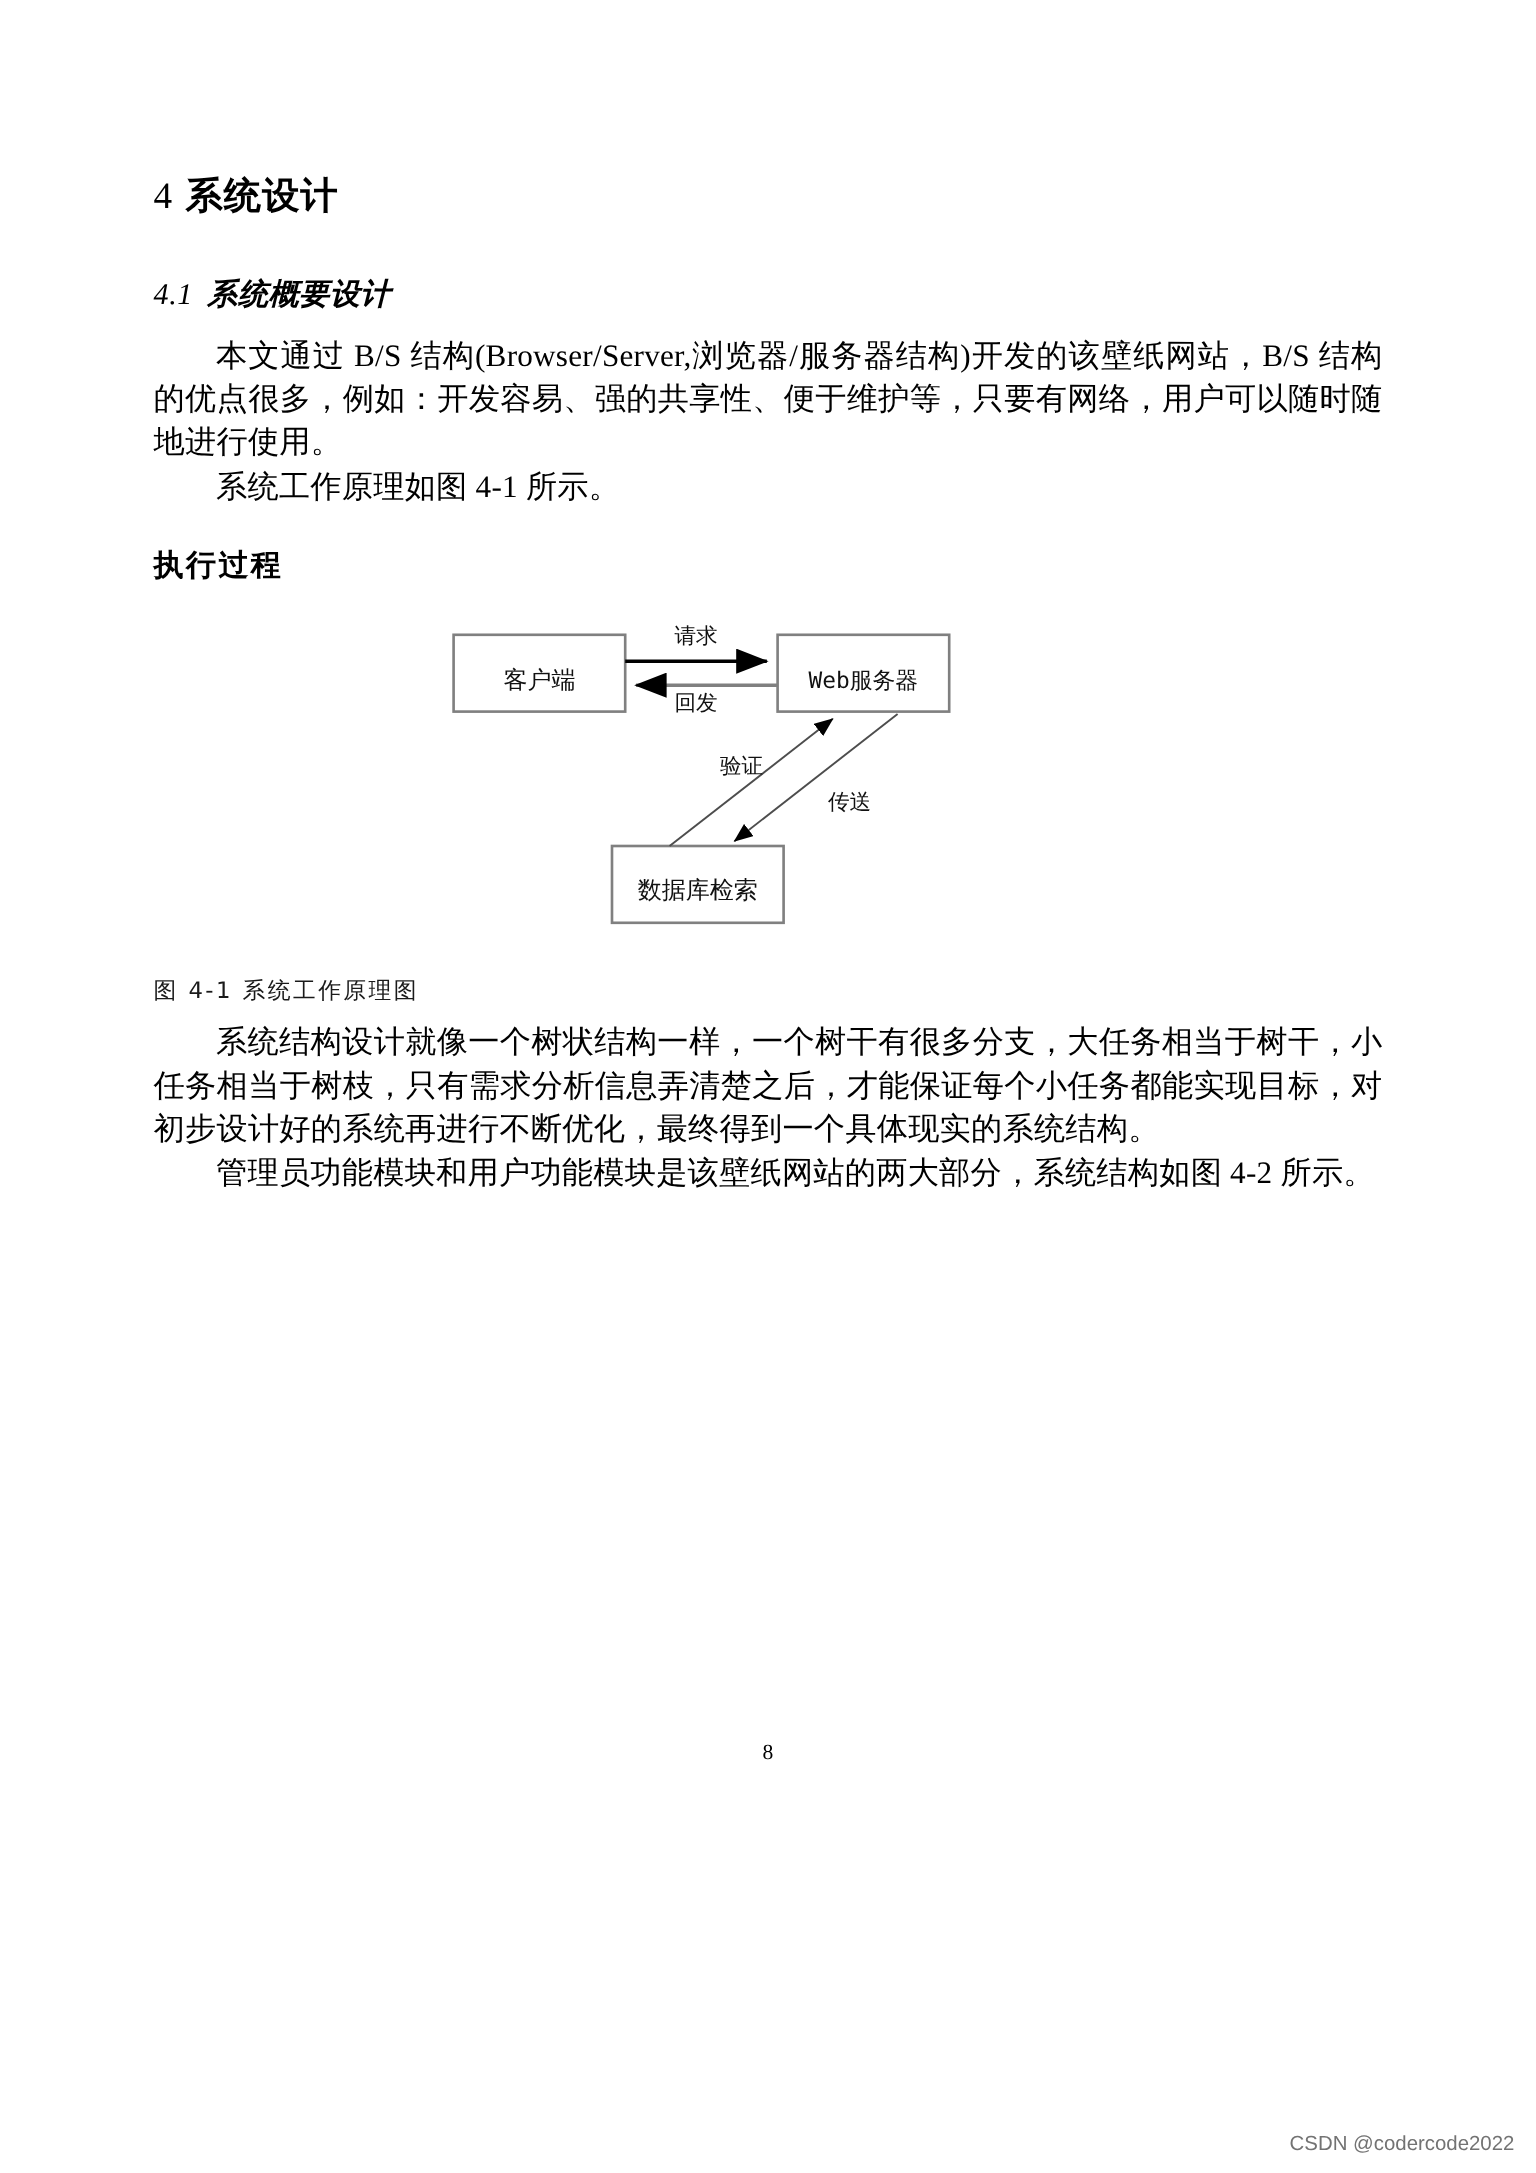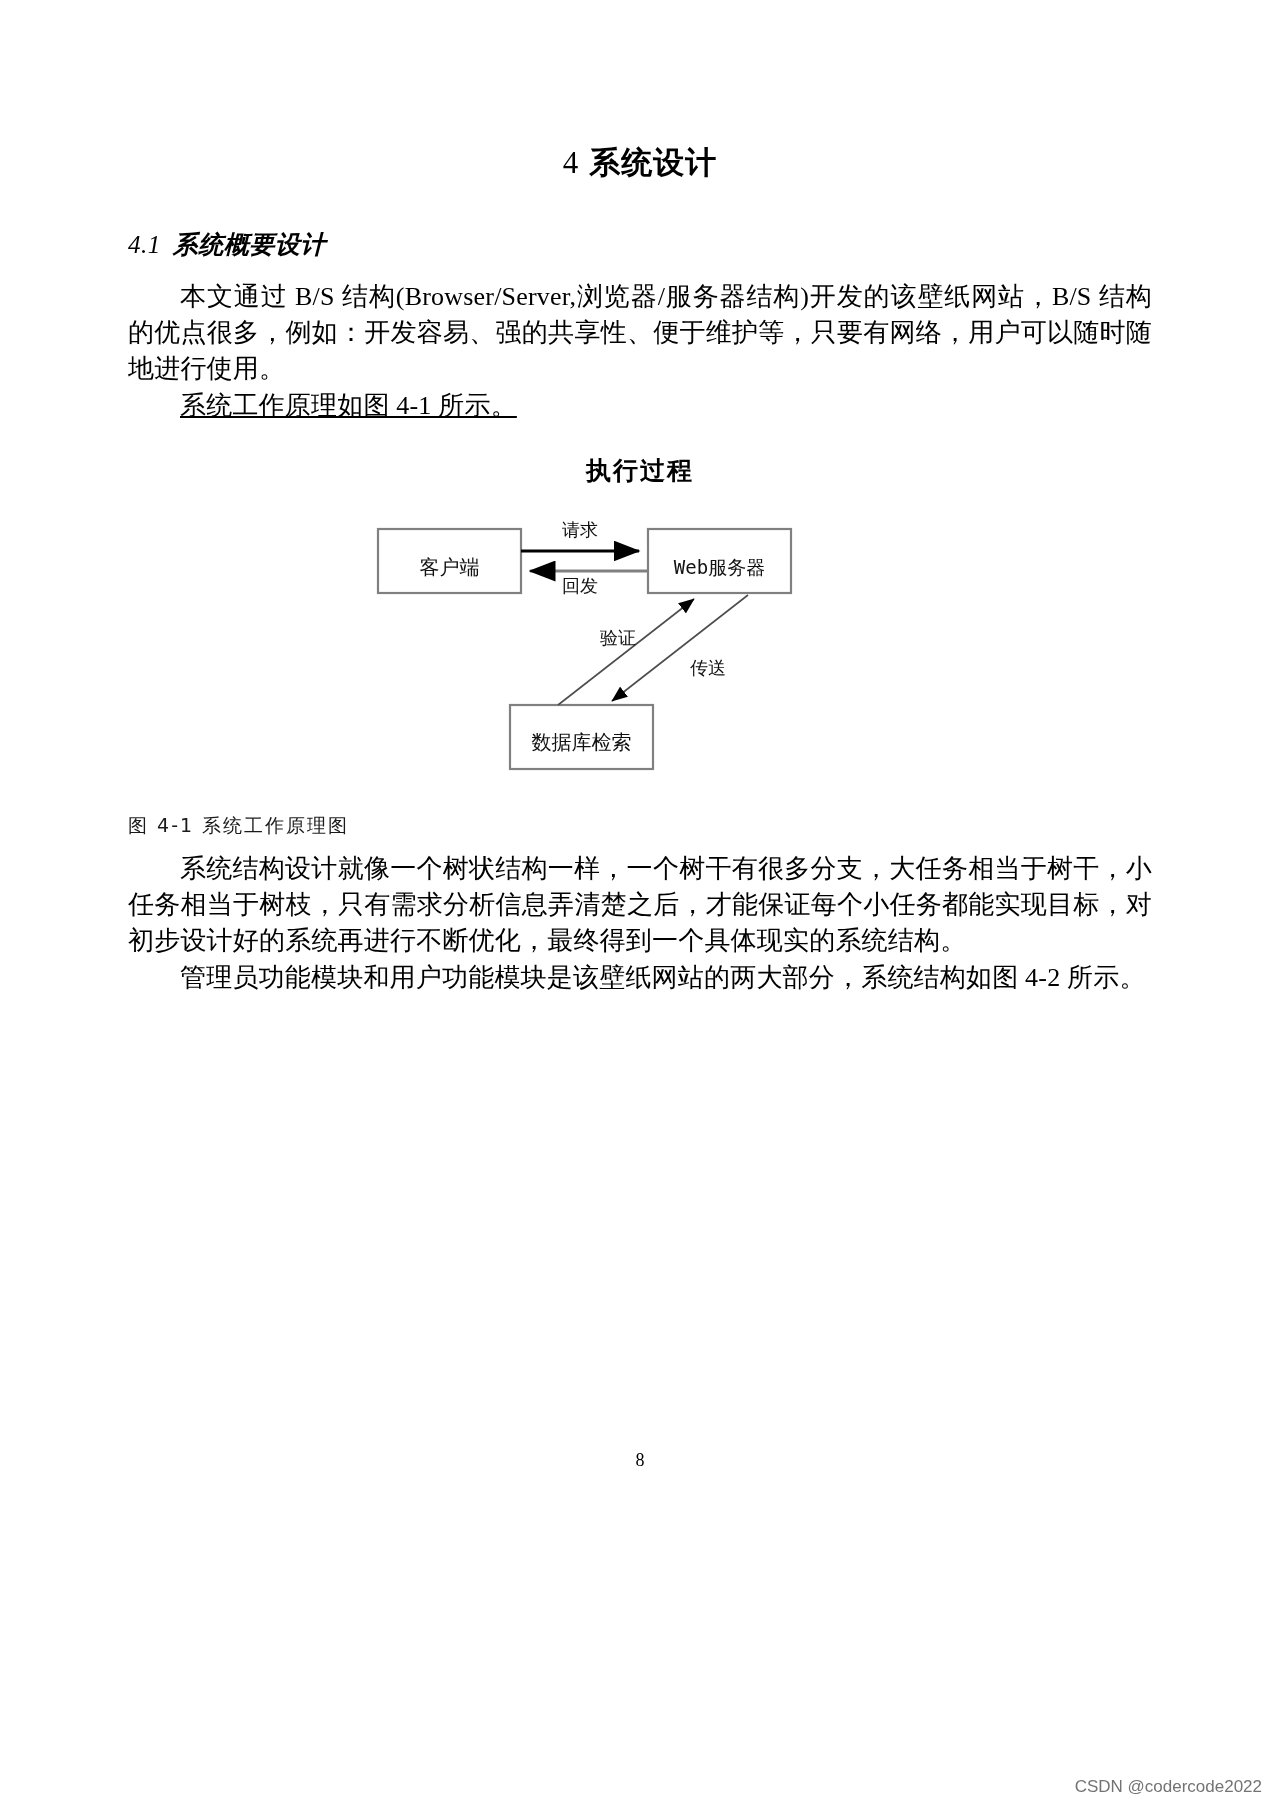--- a/index.html
+++ b/index.html
@@ -19,21 +19,21 @@
   .content {
     position: absolute;
     left: 128px;
     top: 0;
     width: 1024px;
     height: 100%;
   }
 
   
   .chapter-title {
-    text-align: center;
+    text-align: left;
     font-size: 31px;
     font-weight: bold;
     letter-spacing: 1px;
     margin: 0;
     padding-top: 142px;
     font-family: "DejaVu Sans", "Liberation Sans", sans-serif;
   }
   .chapter-title .num {
     font-family: "Liberation Serif", serif;
     font-weight: normal;
@@ -62,29 +62,29 @@
     font-size: 26px;
     line-height: 36px;
     text-align: justify;
     text-justify: inter-ideograph;
     margin: 0;
     text-indent: 2em;
     letter-spacing: 0.2px;
   }
   .para + .para { margin-top: 1px; }
   #para-intro { padding-top: 14px; }
-  #para-principle-ref { padding-top: 0px; text-decoration: underline; }
+  #para-principle-ref { padding-top: 0px; }
   #para-structure-1 { padding-top: 12px; }
 
   
   .figure-block {
     margin-top: 30px;
   }
   .figure-title {
-    text-align: center;
+    text-align: left;
     font-size: 25px;
     font-weight: bold;
     font-family: Liberation Serif, serif;
     letter-spacing: 2px;
   }
   .diagram-wrap {
     position: relative;
     width: 1024px;
     height: 300px;
     margin-top: 22px;

